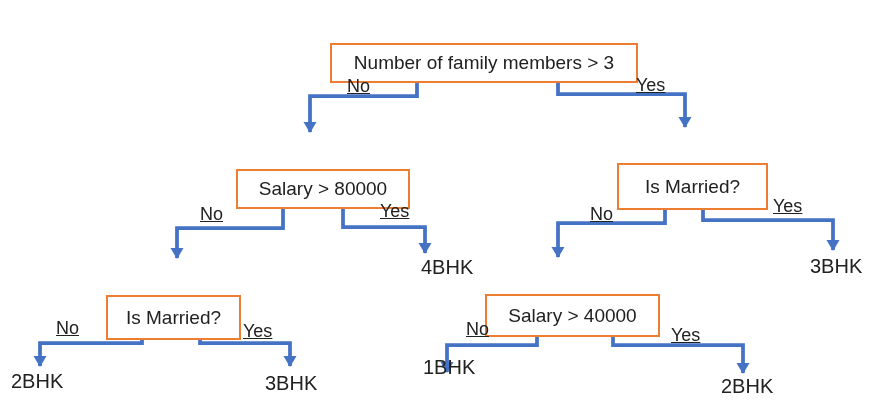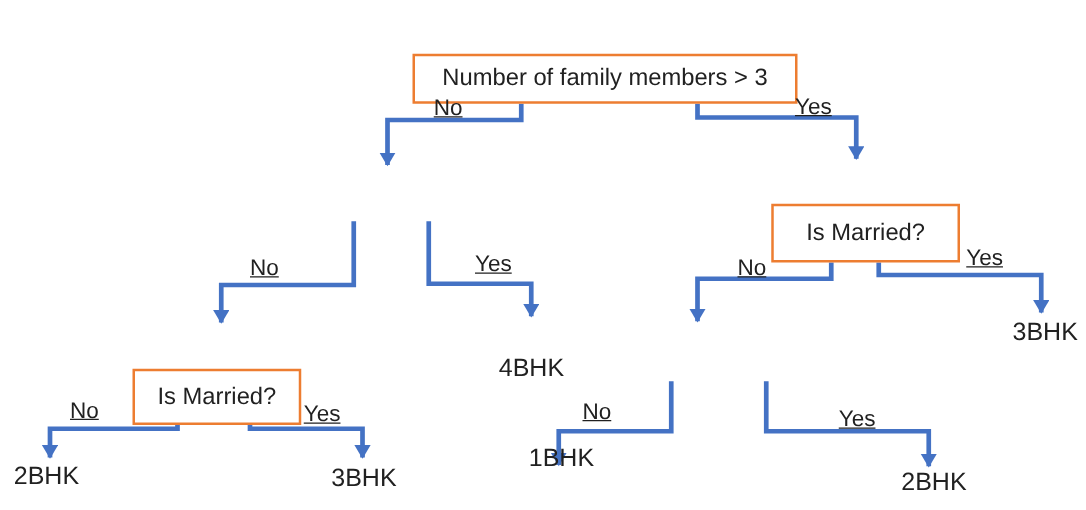--- a/index.html
+++ b/index.html
@@ -64,21 +64,21 @@
   .el-mr-no     { left: 590px; top: 204px; }
   .el-mr-yes    { left: 773px; top: 196px; }
   .el-s40-no    { left: 466px; top: 319px; }
   .el-s40-yes   { left: 671px; top: 325px; }
   .leaf {
     position: absolute;
     color: var(--text);
     font-size: 20px;
     white-space: nowrap;
   }
-  .leaf-4bhk    { left: 399px; top: 256px; margin-top: 28px; }
+  .leaf-4bhk    { left: 421px; top: 256px; }
   .leaf-3bhk-r  { left: 810px; top: 255px; }
   .leaf-2bhk-l  { left: 11px;  top: 370px; }
   .leaf-3bhk-l  { left: 265px; top: 372px; }
   .leaf-1bhk    { left: 423px; top: 356px; }
   .leaf-2bhk-r  { left: 721px; top: 375px; }
 </style>
 </head>
 <body>
 
 <div class="canvas">
@@ -95,22 +95,24 @@
     <path class="edge-path" d="M343,177 V227 H425 V253" marker-end="url(#arrowhead)"></path>
     <path class="edge-path" d="M142,308 V343 H40 V366" marker-end="url(#arrowhead)"></path>
     <path class="edge-path" d="M200,308 V343 H290 V366" marker-end="url(#arrowhead)"></path>
     <path class="edge-path" d="M665,178 V223 H558 V257" marker-end="url(#arrowhead)"></path>
     <path class="edge-path" d="M703,178 V220 H833 V250" marker-end="url(#arrowhead)"></path>
     <path class="edge-path" d="M537,305 V345 H447 V372" marker-end="url(#arrowhead)"></path>
     <path class="edge-path" d="M613,305 V345 H743 V373" marker-end="url(#arrowhead)"></path>
   </svg>
 
   <div class="node node-root">Number of family members &gt; 3</div>
+  <div class="node node-salary80k">Salary &gt; 80000</div>
   <div class="node node-marriedR">Is Married?</div>
   <div class="node node-marriedL">Is Married?</div>
+  <div class="node node-salary40k">Salary &gt; 40000</div>
 
   <div class="edge-label el-root-no">No</div>
   <div class="edge-label el-root-yes">Yes</div>
   <div class="edge-label el-s80-no">No</div>
   <div class="edge-label el-s80-yes">Yes</div>
   <div class="edge-label el-ml-no">No</div>
   <div class="edge-label el-ml-yes">Yes</div>
   <div class="edge-label el-mr-no">No</div>
   <div class="edge-label el-mr-yes">Yes</div>
   <div class="edge-label el-s40-no">No</div>

